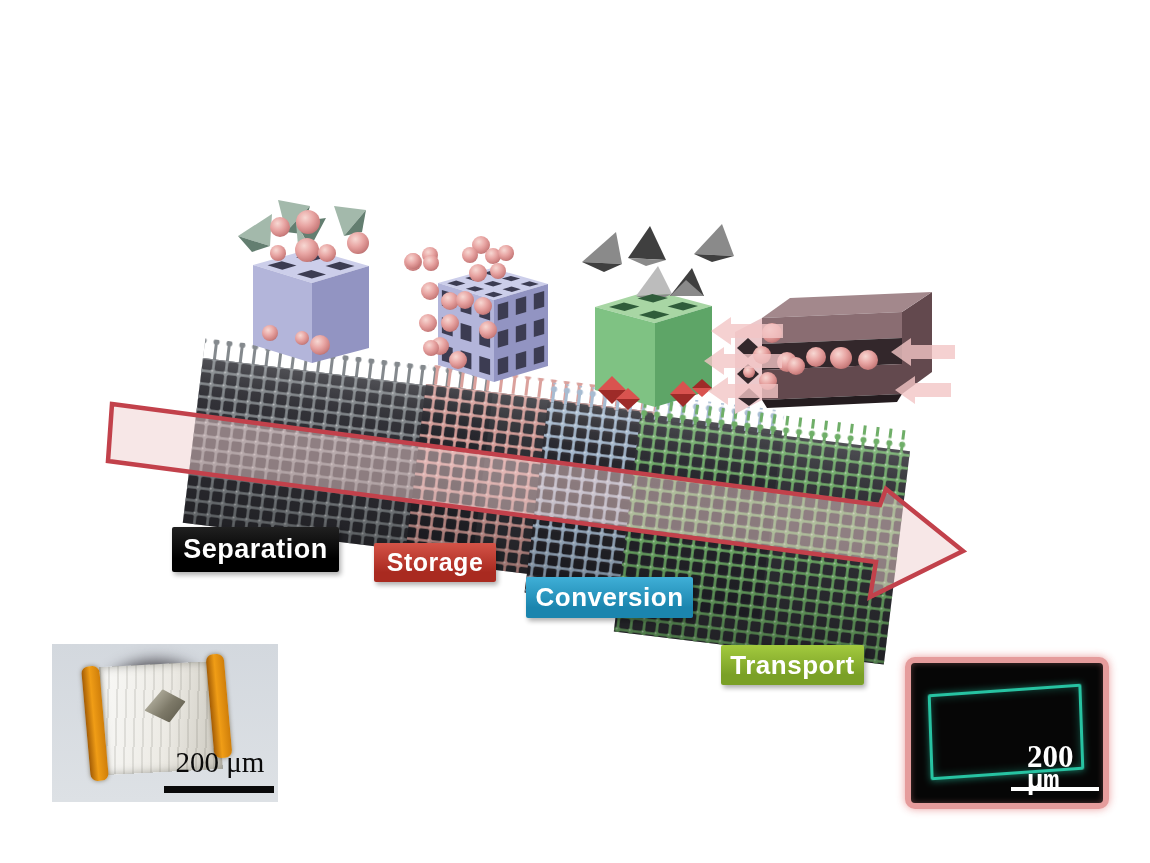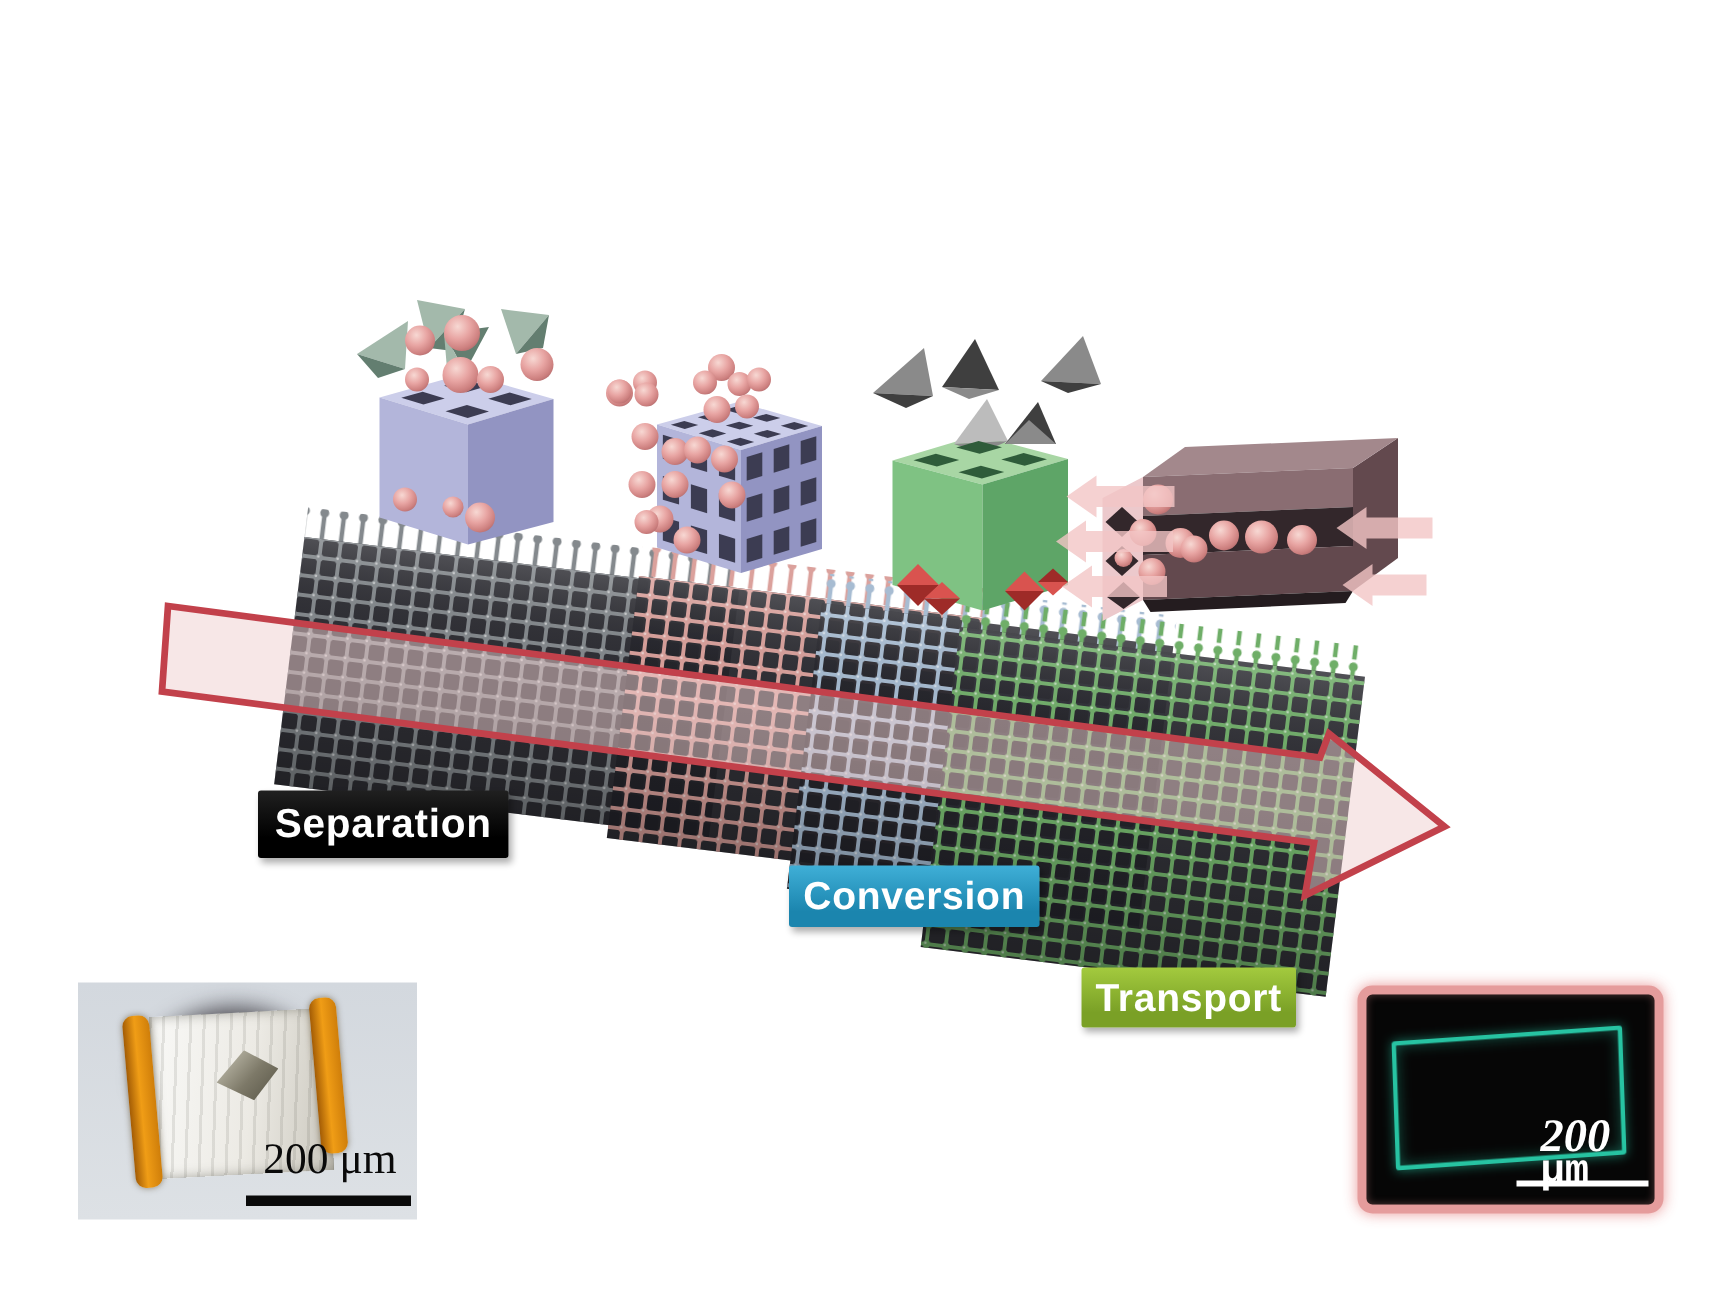--- a/index.html
+++ b/index.html
@@ -13,21 +13,21 @@
     background:linear-gradient(180deg,#202020,#000 70%);}
   #lbl-storage{left:374px;top:543px;width:122px;height:39px;font-size:25px;
     background:linear-gradient(180deg,#d45347,#a92a20 75%);}
   #lbl-conversion{left:526px;top:577px;width:167px;height:41px;font-size:26px;
     background:linear-gradient(180deg,#3fafd7,#1b85ae 75%);}
   #lbl-transport{left:721px;top:628px;width:143px;height:40px;font-size:26px;
     background:linear-gradient(180deg,#a3ca3e,#7aa026 75%);margin-top:17px;}
 
   
   #optical{position:absolute;left:52px;top:644px;width:226px;height:158px;z-index:6;
-    background:linear-gradient(180deg,#d3d8de,#dde1e5);overflow:hidden;margin-top:11px;}
+    background:linear-gradient(180deg,#d3d8de,#dde1e5);overflow:hidden;}
   #optical .blob{position:absolute;left:18px;top:-4px;width:168px;height:130px;
     background:radial-gradient(closest-side,rgba(17,13,20,.95),rgba(17,13,20,.72) 55%,rgba(17,13,20,0) 80%);
     filter:blur(6px);transform:rotate(-5deg);}
   #optical .crystal{position:absolute;left:50px;top:20px;width:118px;height:108px;transform:rotate(-3deg);
     background:linear-gradient(100deg,#f9f9f7,#eceae4 55%,#c9c6bc);
     box-shadow:inset 0 0 8px rgba(90,90,80,.5);}
   #optical .crystal:after{content:"";position:absolute;inset:0;
     background:repeating-linear-gradient(95deg,rgba(70,70,60,.12) 0 2px,transparent 2px 9px);}
   #optical .seed{position:absolute;left:92px;top:45px;width:42px;height:34px;transform:rotate(-8deg);
     clip-path:polygon(50% 0,100% 45%,55% 100%,0 55%);
@@ -41,21 +41,21 @@
   #optical .scale-bar{position:absolute;left:112px;top:142px;width:110px;height:7px;background:#0a0a0a;}
 
   
   #fluor{position:absolute;left:905px;top:657px;width:192px;height:140px;z-index:6;
     background:#060606;border:6px solid #e59c9c;border-radius:10px;
     box-shadow:0 0 9px rgba(233,150,150,.9), inset 0 0 6px rgba(233,150,150,.35);}
   #fluor .crystal-edge{position:absolute;left:18px;top:26px;width:148px;height:80px;
     border:3px solid #27c3a2;border-radius:2px;transform:rotate(-4deg) skewX(-2deg);
     box-shadow:0 0 7px rgba(40,200,165,.55), inset 0 0 9px rgba(40,200,165,.4);filter:blur(.5px);}
   #fluor .scale-num{position:absolute;left:116px;top:76px;font-family:"Liberation Serif",serif;
-    font-weight:bold;font-size:31px;color:#fff;z-index:2;font-style:italic;}
+    font-weight:bold;font-size:31px;color:#fff;z-index:2;}
   #fluor .scale-unit{position:absolute;left:116px;top:104px;font-family:Liberation Mono, monospace;
     font-weight:bold;font-size:27px;color:#fff;z-index:2;}
   #fluor .scale-bar{position:absolute;left:100px;top:124px;width:88px;height:4px;background:#fff;z-index:1;}
 </style>
 </head>
 <body>
 
 <div id="canvas">
 
   <svg id="scene" width="1150" height="863" viewBox="0 0 1150 863">
@@ -278,20 +278,21 @@
       <g id="gen-arrows">
         <polygon points="711,331 731,317 731,324 783,324 783,338 731,338 731,345" fill="var(--arrow-soft)" fill-opacity="0.8"></polygon>
         <polygon points="704,361 724,347 724,354 782,354 782,368 724,368 724,375" fill="var(--arrow-soft)" fill-opacity="0.8"></polygon>
         <polygon points="708,391 728,377 728,384 778,384 778,398 728,398 728,405" fill="var(--arrow-soft)" fill-opacity="0.8"></polygon>
         <polygon points="891,352 911,338 911,345 955,345 955,359 911,359 911,366" fill="var(--arrow-soft)" fill-opacity="0.8"></polygon>
         <polygon points="895,390 915,376 915,383 951,383 951,397 915,397 915,404" fill="var(--arrow-soft)" fill-opacity="0.8"></polygon>
       </g>
     </svg>
 
   <div class="plabel" id="lbl-separation">Separation</div>
+  <div class="plabel" id="lbl-storage">Storage</div>
   <div class="plabel" id="lbl-conversion">Conversion</div>
   <div class="plabel" id="lbl-transport">Transport</div>
 
   <div id="optical">
     <div class="blob"></div>
     <div class="crystal"></div>
     <div class="seed"></div>
     <div class="electrode el-left"></div>
     <div class="electrode el-right"></div>
     <div class="scale-label">200 μm</div>

